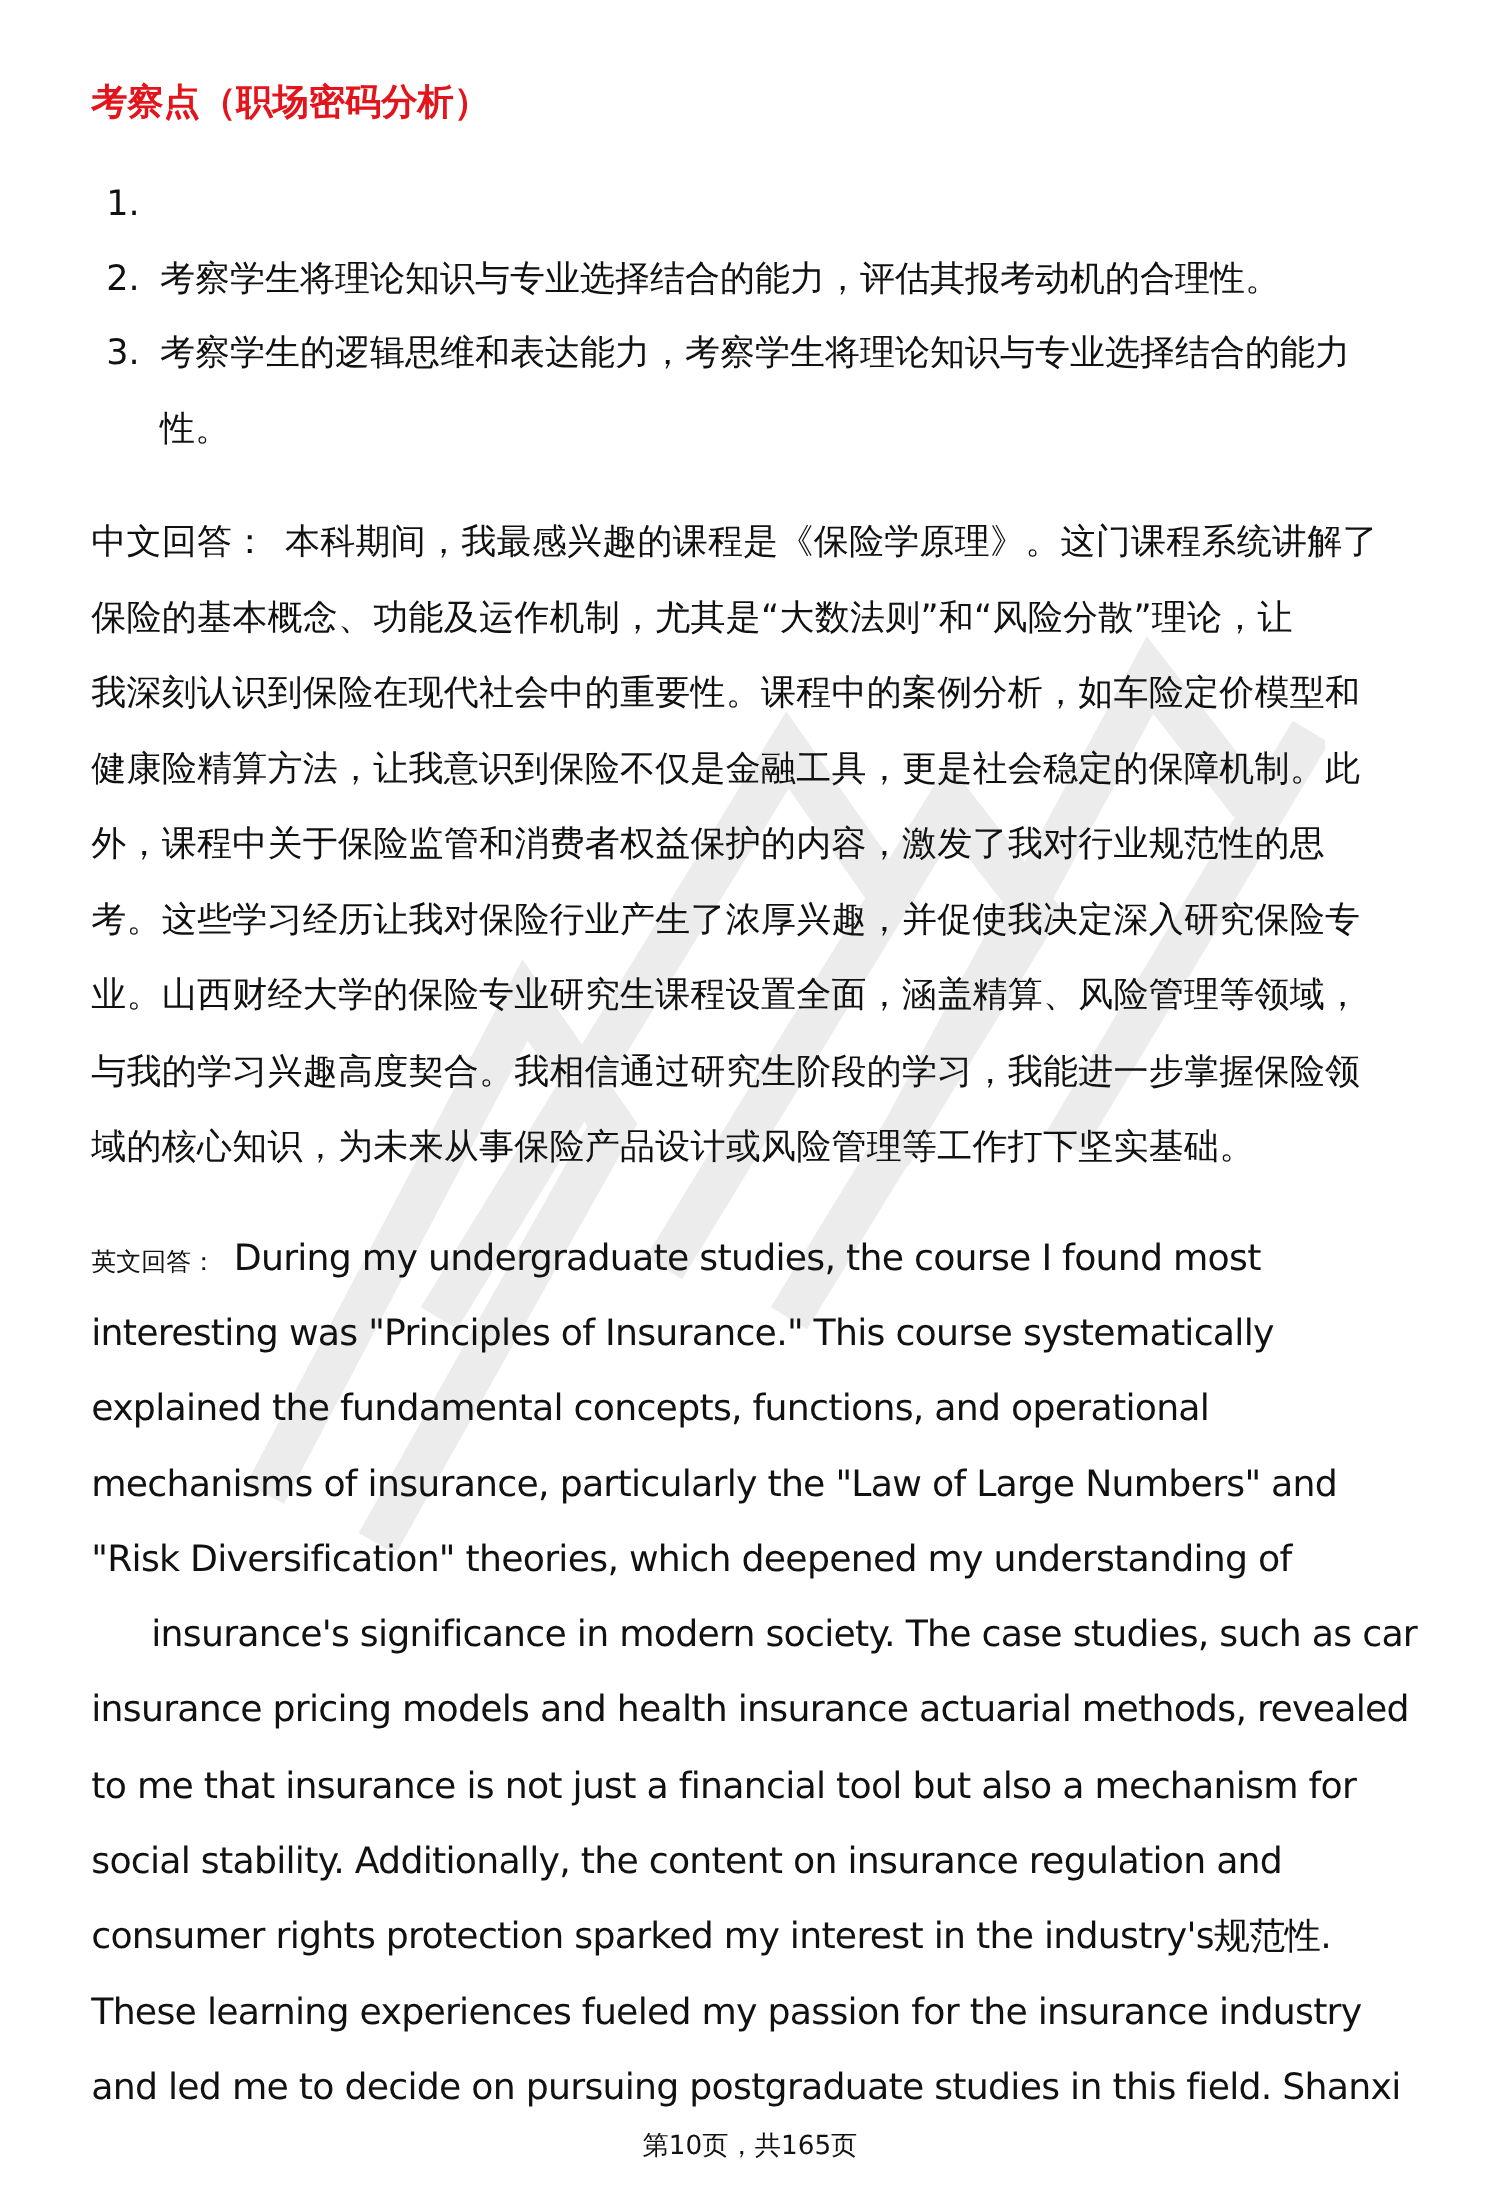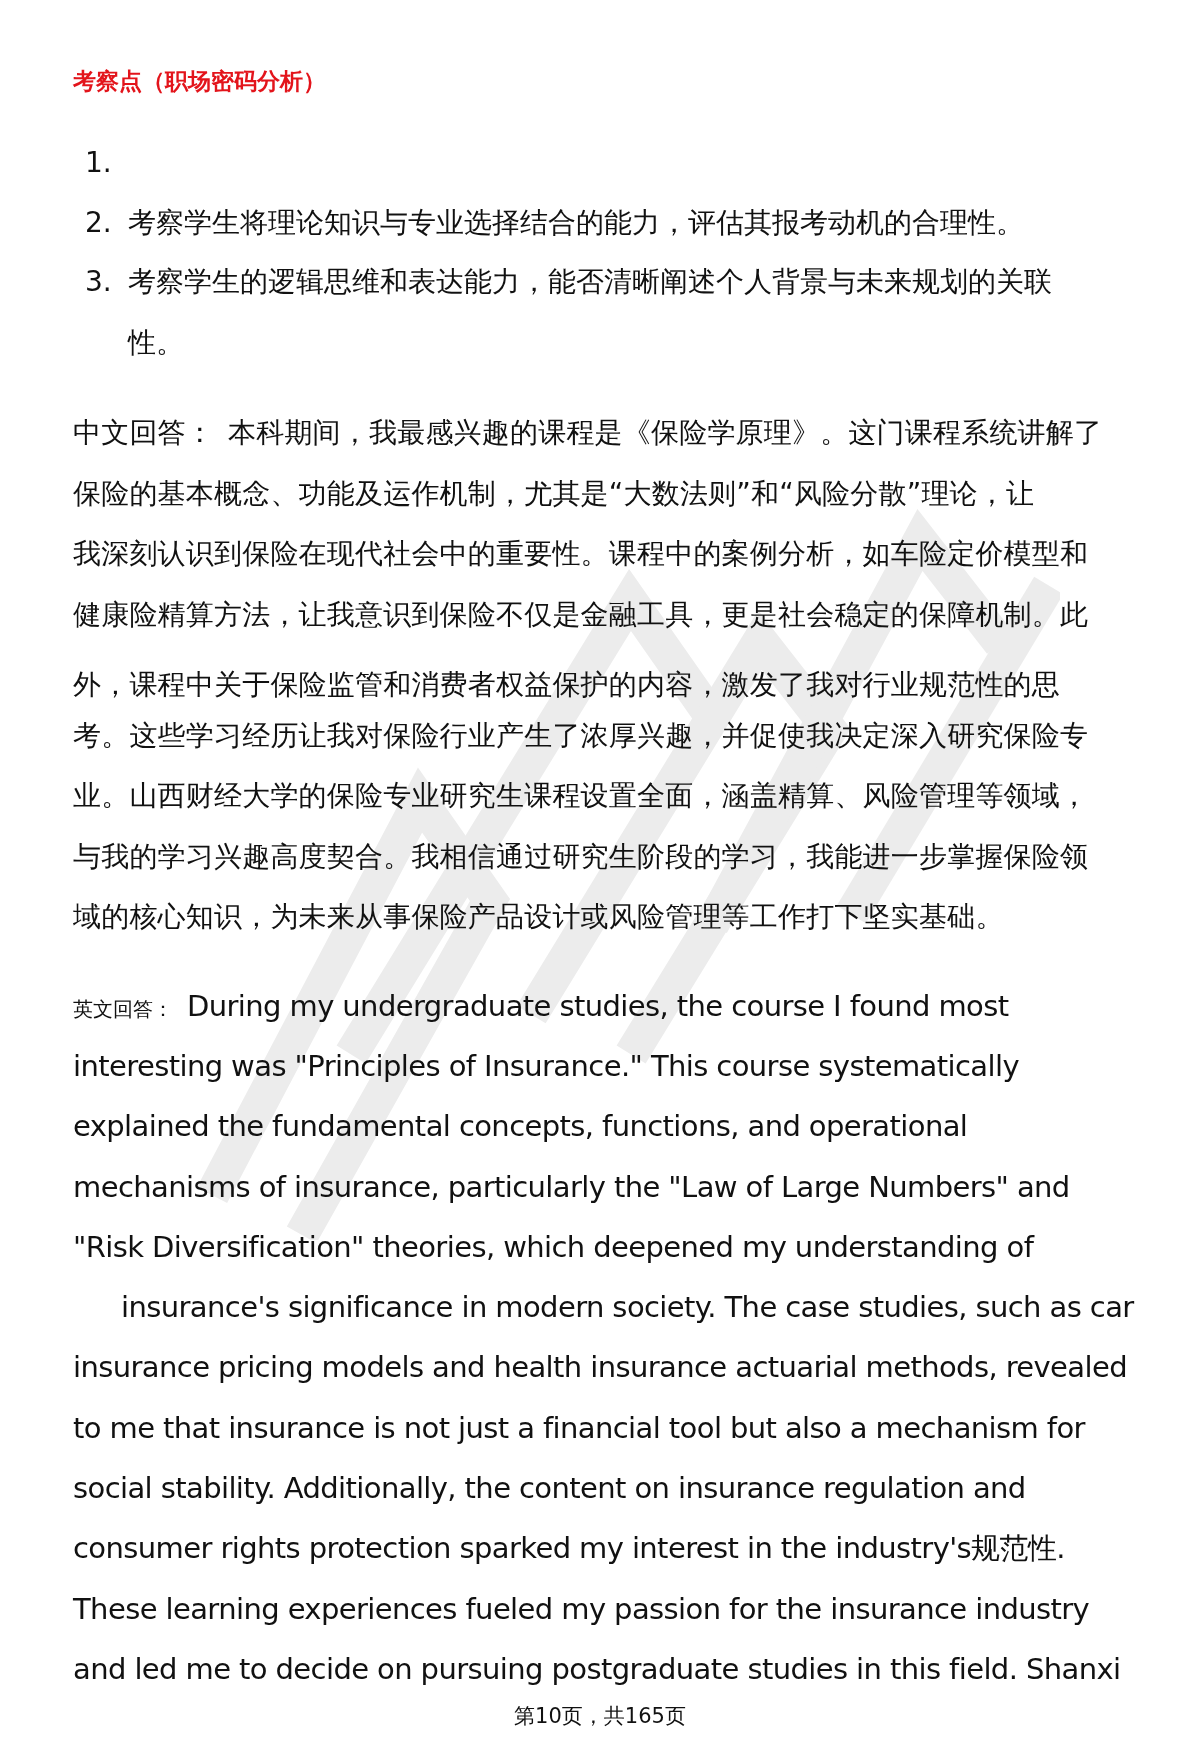--- a/index.html
+++ b/index.html
@@ -7,21 +7,21 @@
     width: 1200px; height: 1755px; background: #ffffff; position: relative; overflow: hidden;
     font-family: "DejaVu Sans", "Liberation Sans", sans-serif; color: #111111;
   }
   .watermark {
     position: absolute; left: 160px; top: 480px; width: 900px; height: 760px;
     pointer-events: none; z-index: 0;
   }
   .content { position: absolute; left: 0; top: 0; width: 1200px; height: 1755px; z-index: 1; }
   .title {
     position: absolute; left: 73px; top: 62px;
-    font-size: 23px; font-weight: bold; color: #e3141b; line-height: 38px; white-space: nowrap;
+    font-size: 29px; font-weight: bold; color: #e3141b; line-height: 38px; white-space: nowrap;
   }
   .list-item { position: absolute; left: 0; width: 1200px; height: 60px; }
   .list-num { position: absolute; left: 85px; font-size: 28px; line-height: 40px; }
   .list-text { position: absolute; left: 128px; width: 1000px; font-size: 28px; line-height: 40px; white-space: nowrap; }
   .para-line {
     position: absolute; left: 73px; font-size: 28px; line-height: 40px; white-space: nowrap;
     letter-spacing: 0.2px;
   }
   .en-line {
     position: absolute; left: 73px; font-size: 29px; line-height: 40px; white-space: nowrap;
@@ -52,33 +52,33 @@
   <div>
     <div class="list-item" style="top:143px;">
       <span class="list-num">1.</span>
     </div>
     <div class="list-item" style="top:203px;">
       <span class="list-num">2.</span>
       <span class="list-text">考察学生将理论知识与专业选择结合的能力，评估其报考动机的合理性。</span>
     </div>
     <div class="list-item" style="top:262px;">
       <span class="list-num">3.</span>
-      <span class="list-text">考察学生的逻辑思维和表达能力，能否清晰阐述个人背景与未来规划的关联</span>
+      <span class="list-text">考察学生的逻辑思维和表达能力，考察学生将理论知识与专业选择结合的能力</span>
     </div>
     <div class="list-item" style="top:323px;">
       <span class="list-text">性。</span>
     </div>
   </div>
 
   <div>
     <div class="para-line" style="top:413px;"><span class="label">中文回答：</span><span>本科期间，我最感兴趣的课程是《保险学原理》。这门课程系统讲解了</span></div>
     <div class="para-line" style="top:474px;">保险的基本概念、功能及运作机制，尤其是“大数法则”和“风险分散”理论，让</div>
     <div class="para-line" style="top:534px;">我深刻认识到保险在现代社会中的重要性。课程中的案例分析，如车险定价模型和</div>
     <div class="para-line" style="top:595px;">健康险精算方法，让我意识到保险不仅是金融工具，更是社会稳定的保障机制。此</div>
-    <div class="para-line" style="top:655px;margin-top:10px;">外，课程中关于保险监管和消费者权益保护的内容，激发了我对行业规范性的思</div>
+    <div class="para-line" style="top:655px;">外，课程中关于保险监管和消费者权益保护的内容，激发了我对行业规范性的思</div>
     <div class="para-line" style="top:716px;">考。这些学习经历让我对保险行业产生了浓厚兴趣，并促使我决定深入研究保险专</div>
     <div class="para-line" style="top:776px;">业。山西财经大学的保险专业研究生课程设置全面，涵盖精算、风险管理等领域，</div>
     <div class="para-line" style="top:837px;">与我的学习兴趣高度契合。我相信通过研究生阶段的学习，我能进一步掌握保险领</div>
     <div class="para-line" style="top:897px;">域的核心知识，为未来从事保险产品设计或风险管理等工作打下坚实基础。</div>
   </div>
 
   <div>
     <div class="en-line" style="top:986px;"><span class="label" style="font-size:20px;letter-spacing:0;">英文回答：</span><span>During my undergraduate studies, the course I found most</span></div>
     <div class="en-line" style="top:1046px;">interesting was "Principles of Insurance." This course systematically</div>
     <div class="en-line" style="top:1106px;">explained the fundamental concepts, functions, and operational</div>

